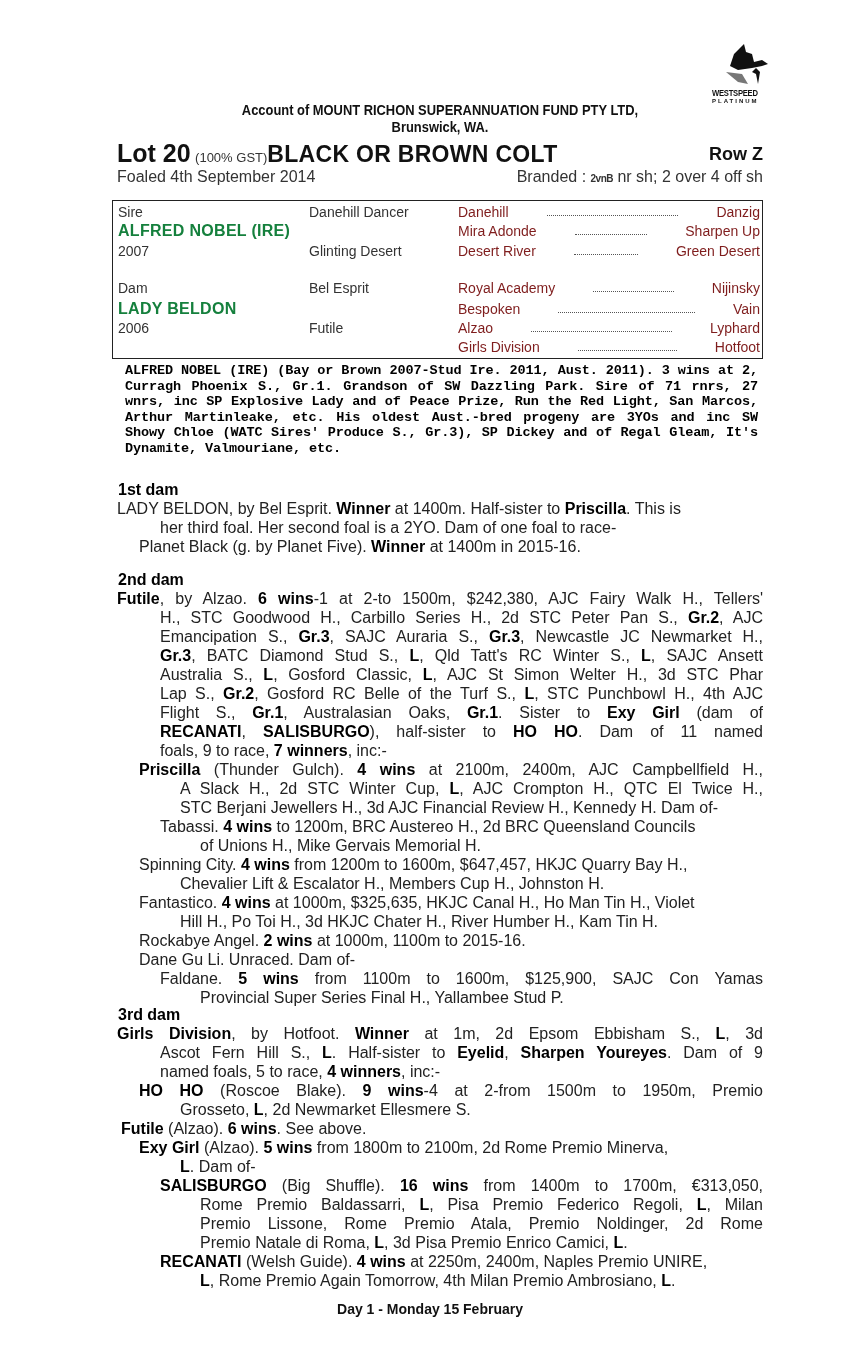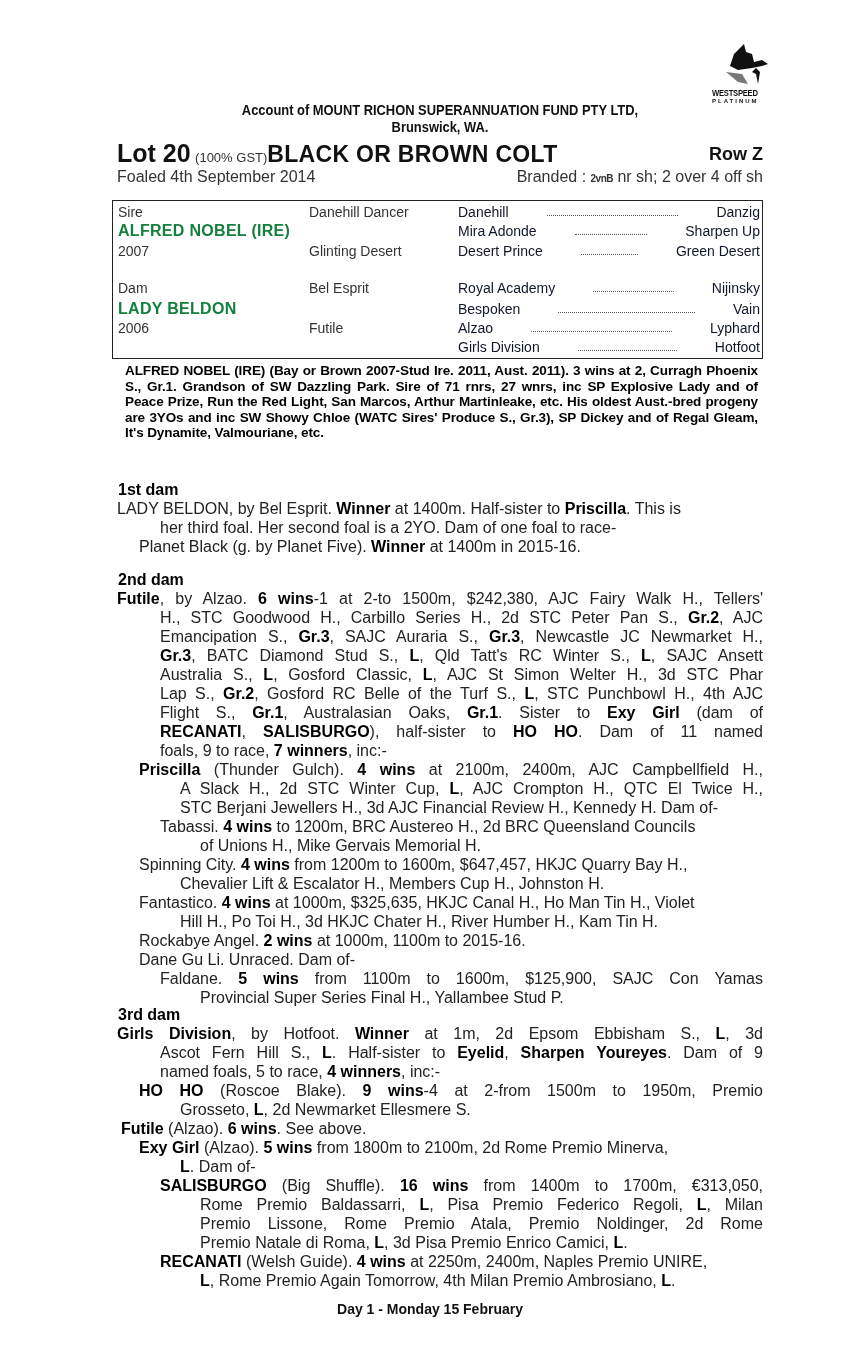--- a/index.html
+++ b/index.html
@@ -14,23 +14,23 @@
   .lot-num { font-weight: bold; font-size: 25px; letter-spacing: 0; }
   .gst { font-size: 13px; color: #333; }
   .sex { font-weight: 900; font-size: 23px; letter-spacing: 0.3px; }
   .row { position: absolute; right: 0; top: 5px; font-weight: bold; font-size: 18px; }
   .foaled { left: 117px; top: 168px; font-size: 16px; color: #333; }
   .branded { right: 97px; top: 168px; font-size: 16px; color: #333; }
   .brandmark { font-size: 10px; font-weight: bold; letter-spacing: -0.5px; }
   .ped { left: 112px; top: 200px; width: 651px; height: 159px; border: 1.5px solid #222; box-sizing: border-box; text-decoration: underline; }
   .ped .c { position: absolute; font-size: 14px; color: #333; white-space: nowrap; }
   .ped .big { font-weight: 900; font-size: 16px; color: #15803d; letter-spacing: 0.3px; }
-  .ped .gg { position: absolute; left: 345px; width: 302px; font-size: 14px; color: #0f172a; display: flex; white-space: nowrap; gap: 36px; }
+  .ped .gg { position: absolute; left: 345px; width: 302px; font-size: 14px; color: #7f1d1d; display: flex; white-space: nowrap; gap: 36px; }
   .ped .gg .dots { flex: 1; border-bottom: 1px dotted #555; margin: 0 2px 4px 2px; }
-  .sireblurb { left: 125px; top: 363px; width: 633px; font-weight: 900; font-size: 13.5px; line-height: 15.5px; text-align: justify; color: #000; letter-spacing: -0.1px; }
+  .sireblurb { left: 125px; top: 363px; width: 633px; font-weight: 900; font-size: 13.5px; line-height: 15.5px; text-align: justify; color: #000; letter-spacing: -0.1px; font-family: Liberation Mono, monospace; }
   .sec-h { font-weight: 900; font-size: 16px; color: #000; }
   .txt { position: absolute; font-size: 16px; line-height: 19px; color: #222; white-space: nowrap; }
   .j { white-space: normal; text-align: justify; text-align-last: justify; }
   b, .b { font-weight: 900; color: #000; }
   .footer { left: 0; width: 860px; top: 1301px; text-align: center; font-weight: bold; font-size: 14px; }
 </style>
 </head>
 <body>
 
 <div class="abs logo">
@@ -77,21 +77,21 @@
       <span>Danehill</span>
       <span class="dots"></span>
       <span>Danzig</span>
     </div>
   <div class="gg" style="top:22px">
       <span>Mira Adonde</span>
       <span class="dots"></span>
       <span>Sharpen Up</span>
     </div>
   <div class="gg" style="top:42px">
-      <span>Desert Prince</span>
+      <span>Desert River</span>
       <span class="dots"></span>
       <span>Green Desert</span>
     </div>
   <div class="gg" style="top:100px">
       <span>Bespoken</span>
       <span class="dots"></span>
       <span>Vain</span>
     </div>
   <div class="gg" style="top:79px">
       <span>Royal Academy</span>

